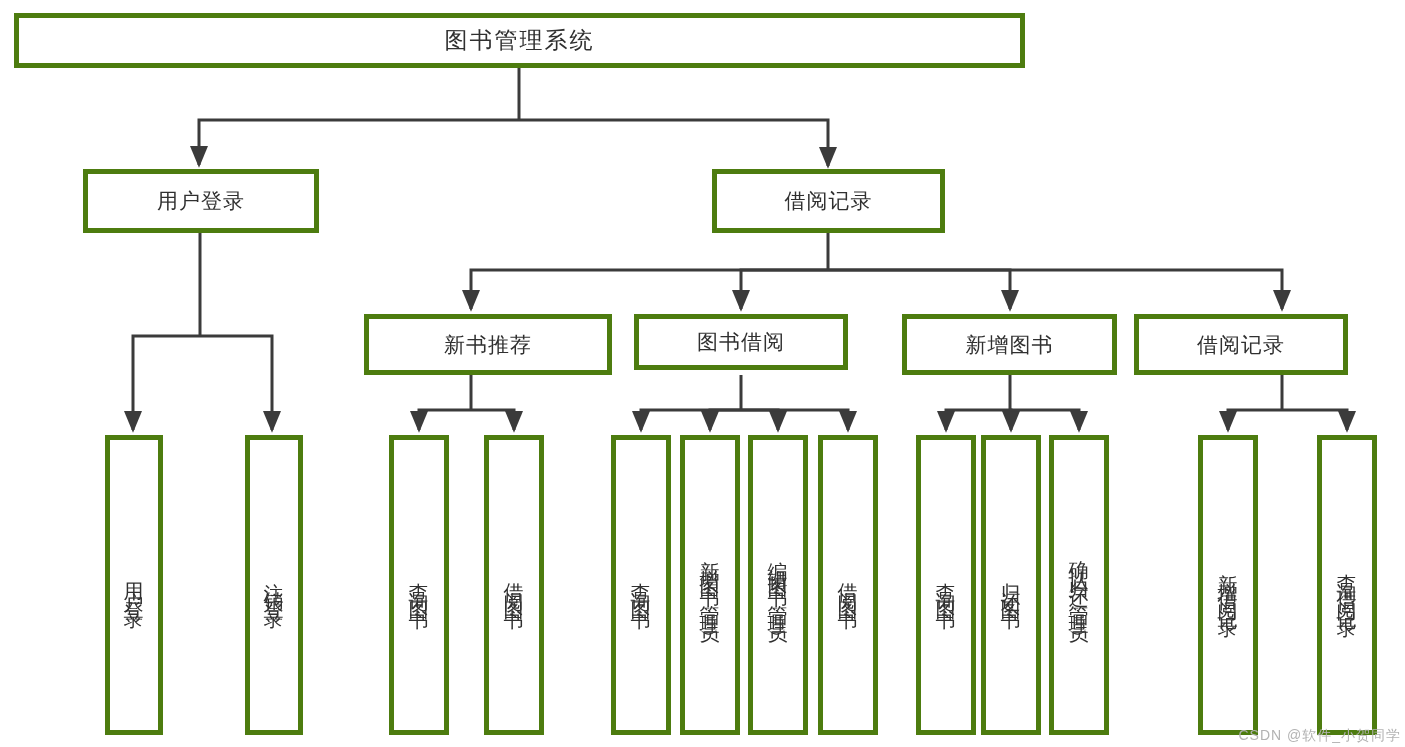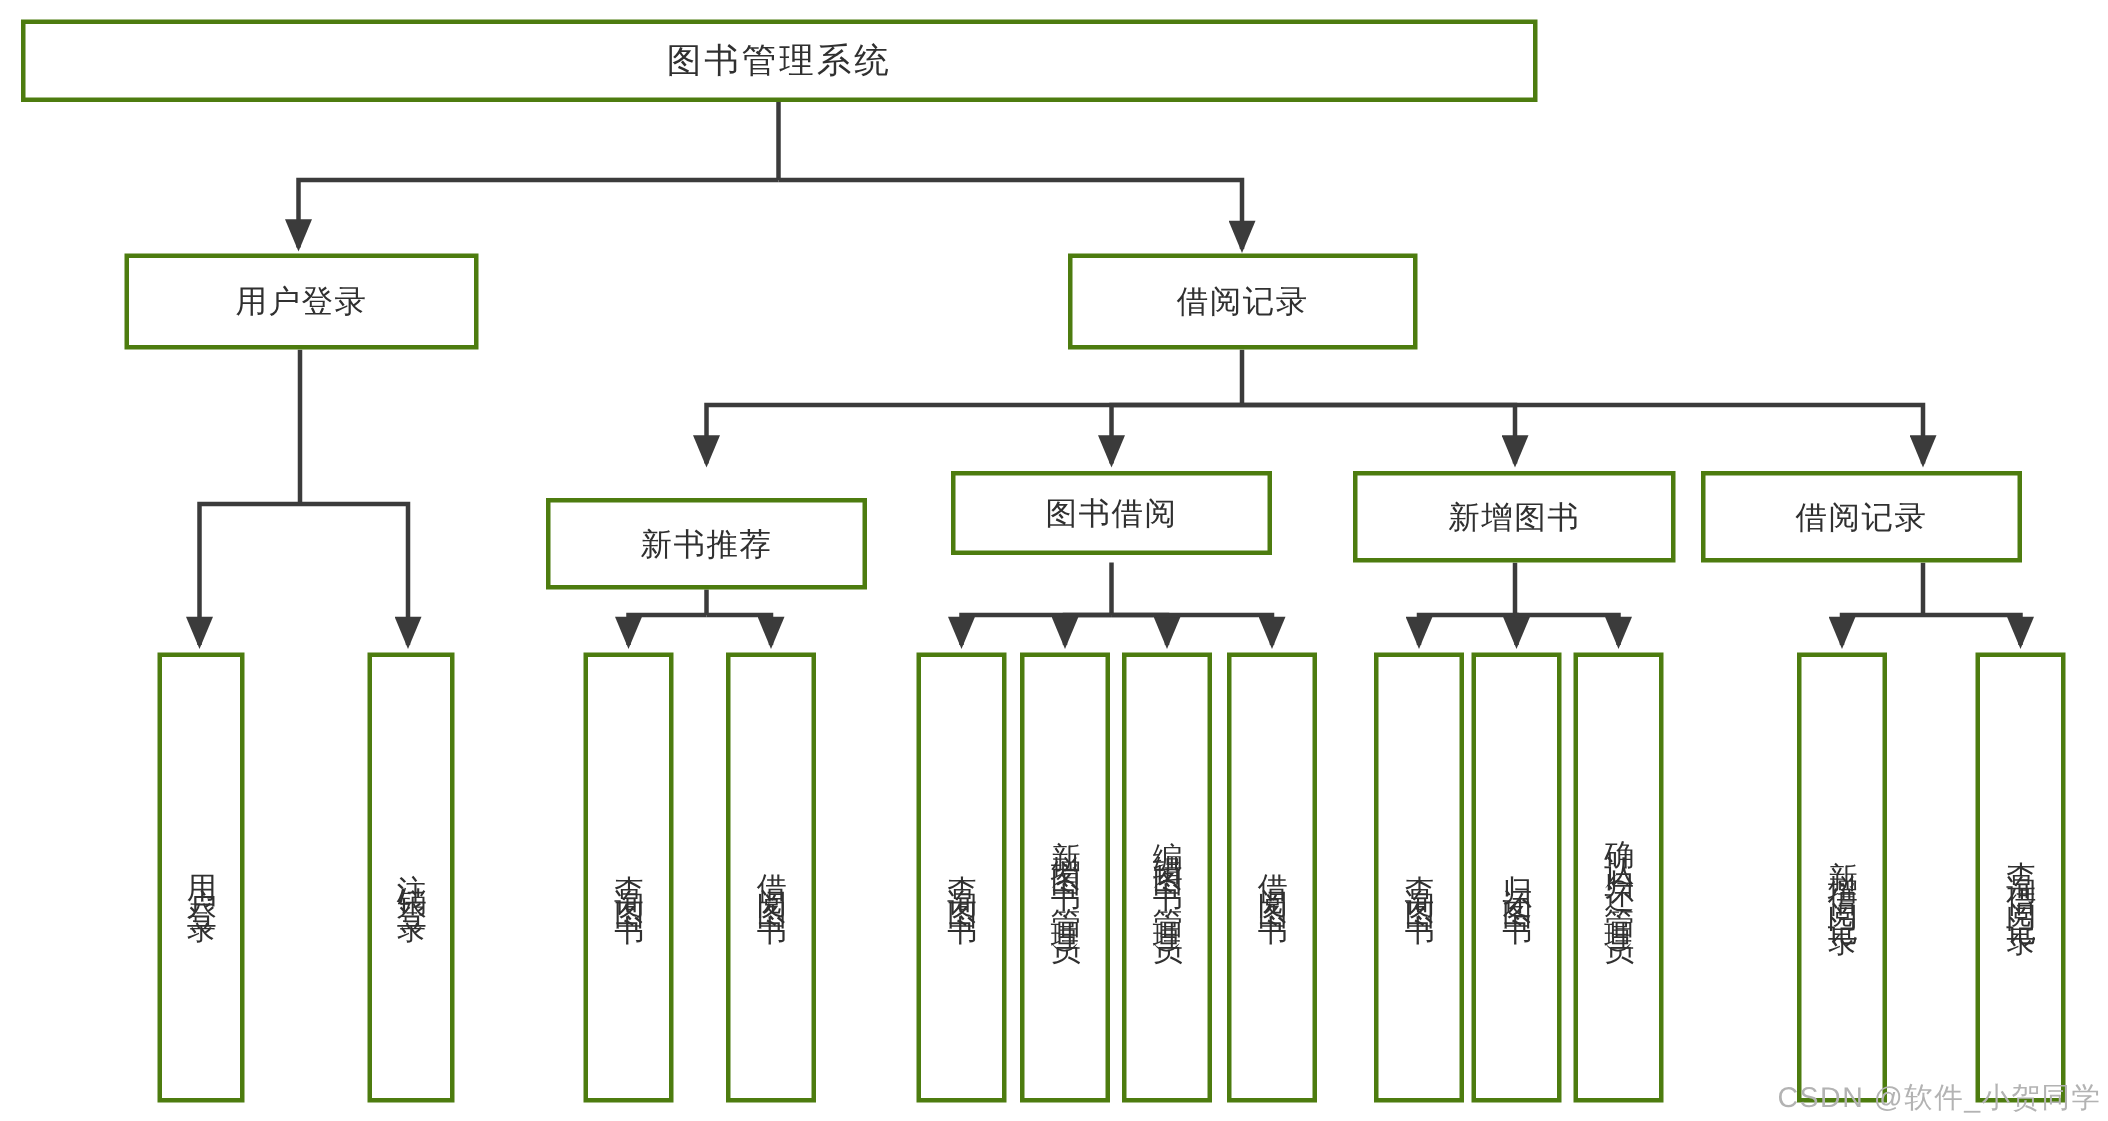--- a/index.html
+++ b/index.html
@@ -20,42 +20,42 @@
     width: 1405px; height: 747px;
   }
   .connector-layer path {
     stroke: #3b3b3b;
     stroke-width: 3;
     fill: none;
   }
   .box {
     position: absolute;
     box-sizing: border-box;
-    border: 3px solid #4d7c0f;
+    border: 5px solid #4d7c0f;
     background: #ffffff;
     display: flex;
     align-items: center;
     justify-content: center;
     color: #303030;
   }
   .hbox { font-size: 21px; letter-spacing: 1px; }
   .rootbox { font-size: 23px; letter-spacing: 2px; }
   .vbox { font-size: 20px; }
   .vbox .vlabel {
     writing-mode: vertical-rl;
     text-orientation: mixed;
     letter-spacing: 0.45em;
     line-height: 1;
     white-space: nowrap;
   }
   .watermark {
     position: absolute;
     right: 4px;
     bottom: 2px;
-    font-size: 19px;
+    font-size: 14px;
     color: #b3b3b3;
     letter-spacing: 1px;
     white-space: nowrap;
   }
 </style>
 </head>
 <body>
 
 <div class="canvas">
 
@@ -104,21 +104,21 @@
     <span>图书管理系统</span>
   </div>
 
   <div class="box hbox" style="left:83px;top:169px;width:236px;height:64px">
     <span>用户登录</span>
   </div>
   <div class="box hbox" style="left:712px;top:169px;width:233px;height:64px">
     <span>借阅记录</span>
   </div>
 
-  <div class="box hbox" style="left:364px;top:332px;width:214px;height:61px">
+  <div class="box hbox" style="left:364px;top:314px;width:248px;height:61px">
     <span>新书推荐</span>
   </div>
   <div class="box hbox" style="left:634px;top:314px;width:214px;height:56px">
     <span>图书借阅</span>
   </div>
   <div class="box hbox" style="left:902px;top:314px;width:215px;height:61px">
     <span>新增图书</span>
   </div>
   <div class="box hbox" style="left:1134px;top:314px;width:214px;height:61px">
     <span>借阅记录</span>

